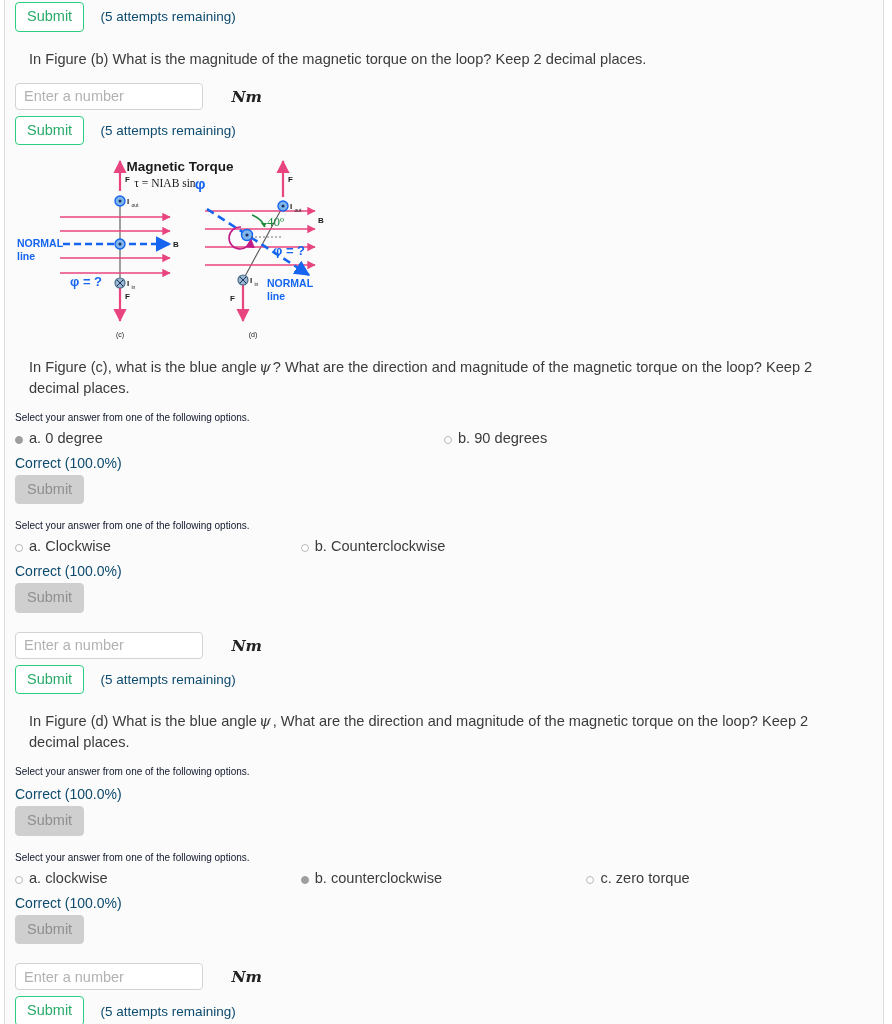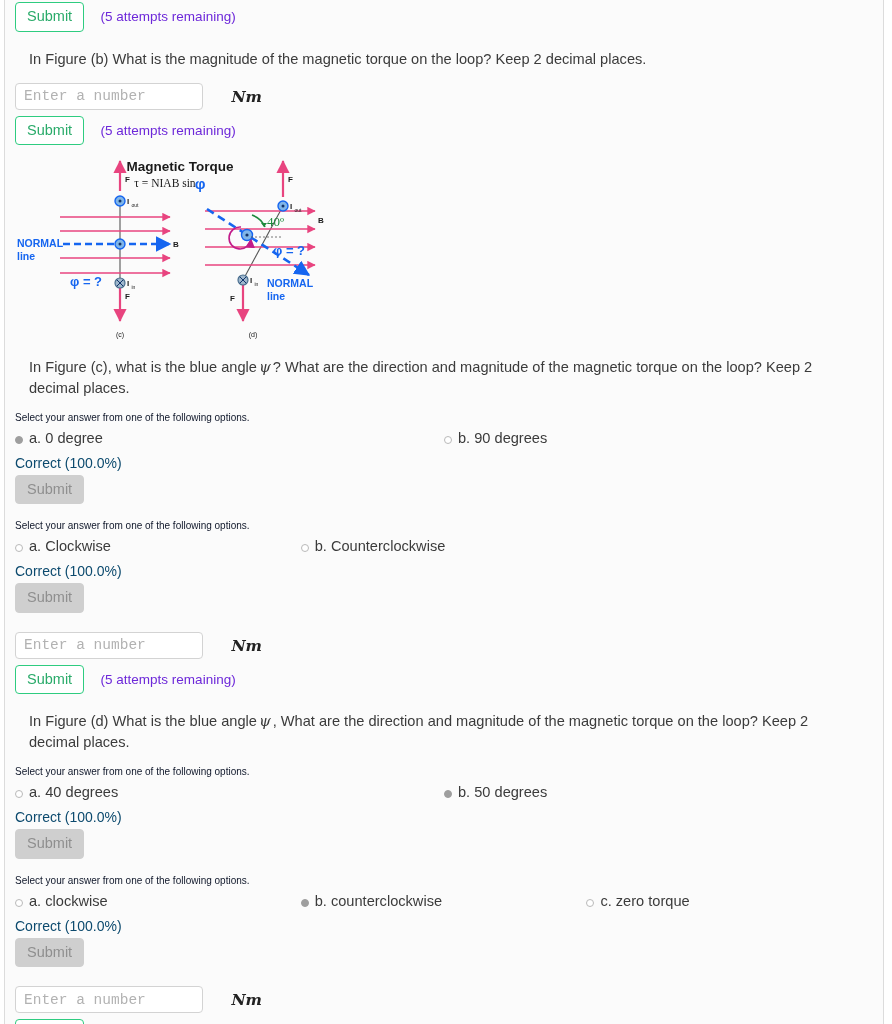--- a/index.html
+++ b/index.html
@@ -42,21 +42,21 @@
   .btn-submit.disabled {
     background: #cfcfcf;
     border: 1px solid #cfcfcf;
     color: #8f8f8f;
     cursor: default;
   }
   .attempts {
     display: inline-block;
     margin-left: 12px;
     font-size: 13.5px;
-    color: #6d28d9;
+    color: #0c4a6e;
     vertical-align: middle;
   }
 
   
   .q-text {
     font-size: 14.6px;
     color: #3b3b3b;
     line-height: 1.38;
     margin: 14px;
     padding: 0;
@@ -80,21 +80,21 @@
     margin-bottom: 4px;
   }
 
   
   .input-row { margin-top: 10px; margin-bottom: 6px; }
   .num-input {
     width: 188px;
     height: 27px;
     padding: 7px 8px;
     font-size: 14.5px;
-    font-family: Liberation Mono, monospace;
+    font-family: Liberation Sans, sans-serif;
     color: #444;
     border: 1px solid #d3d3d3;
     border-radius: 4px;
     background: #fff;
     vertical-align: middle;
   }
   .num-input::placeholder { color: #b2b2b2; }
   .unit {
     display: inline-block;
     margin-left: 24px;
@@ -327,30 +327,20 @@
         <span class="attempts">(5 attempts remaining)</span>
       </div>
     </div>
 
     <div class="q-block" style="margin-top:17px;">
       <p class="q-text">
         <span>In Figure (d) What is the blue angle</span><span class="psi">ψ</span><span>, What are the direction and magnitude of the magnetic torque on the loop? Keep 2 decimal places.</span>
       </p>
       <div class="select-line">Select your answer from one of the following options.</div>
 
-      <div class="options">
-        <label class="opt c2">
-          <span class="radio"></span>
-          <span>a. 40 degrees</span>
-        </label>
-        <label class="opt c2">
-          <span class="radio checked"></span>
-          <span>b. 50 degrees</span>
-        </label>
-      </div>
 
       <div class="correct">Correct (100.0%)</div>
       <button class="btn-submit disabled">Submit</button>
 
       <div class="select-line" style="margin-top:16px;">Select your answer from one of the following options.</div>
 
       <div class="options">
         <label class="opt c3">
           <span class="radio"></span>
           <span>a. clockwise</span>

